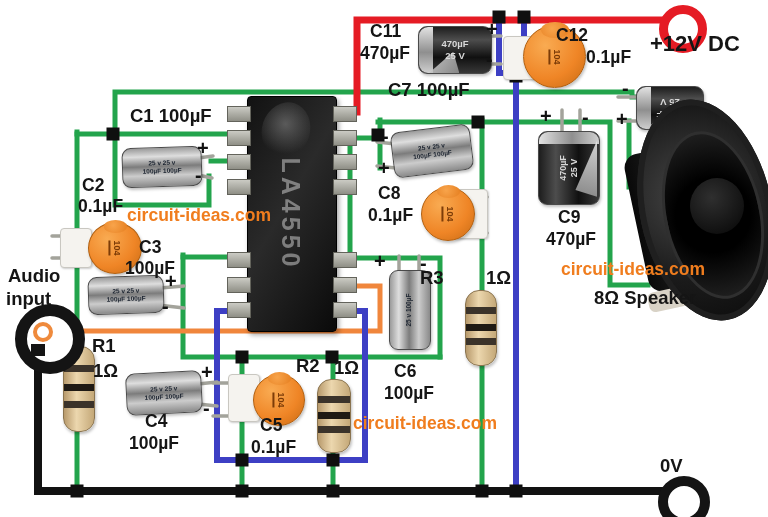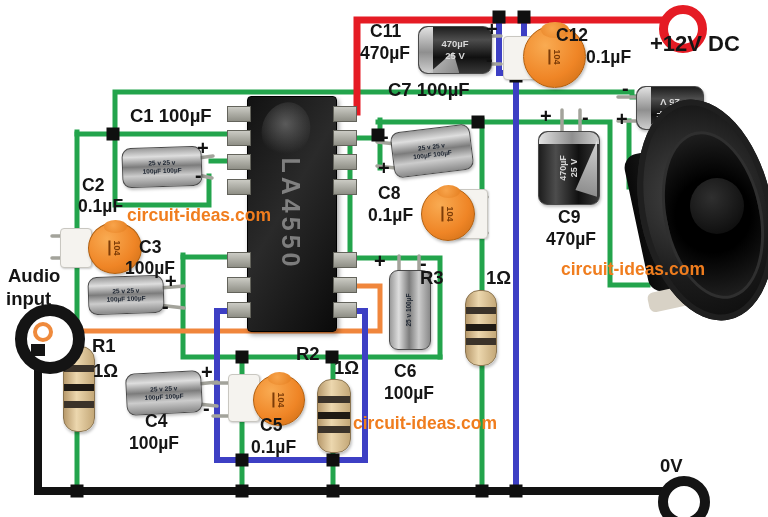--- a/index.html
+++ b/index.html
@@ -281,33 +281,34 @@
   <div class="lbl" style="left:139px;top:238px">C3</div>
   <div class="lbl" style="left:125px;top:259px">100µF</div>
   <div class="lbl big" style="left:8px;top:266px">Audio</div>
   <div class="lbl big" style="left:6px;top:289px">input</div>
   <div class="lbl big" style="left:92px;top:336px">R1</div>
   <div class="lbl big" style="left:93px;top:361px">1Ω</div>
   <div class="lbl" style="left:145px;top:412px">C4</div>
   <div class="lbl" style="left:129px;top:434px">100µF</div>
   <div class="lbl" style="left:260px;top:416px">C5</div>
   <div class="lbl" style="left:251px;top:438px">0.1µF</div>
-  <div class="lbl big" style="left:296px;top:344px">R2</div>
+  <div class="lbl big" style="left:296px;top:356px">R2</div>
   <div class="lbl big" style="left:334px;top:358px">1Ω</div>
   <div class="lbl" style="left:394px;top:362px">C6</div>
   <div class="lbl" style="left:384px;top:384px">100µF</div>
   <div class="lbl wm" style="left:353px;top:414px">circuit-ideas.com</div>
   <div class="lbl big" style="left:420px;top:268px">R3</div>
   <div class="lbl big" style="left:486px;top:268px">1Ω</div>
   <div class="lbl big" style="left:388px;top:80px">C7 100µF</div>
   <div class="lbl" style="left:378px;top:184px">C8</div>
   <div class="lbl" style="left:368px;top:206px">0.1µF</div>
   <div class="lbl" style="left:558px;top:208px">C9</div>
   <div class="lbl" style="left:546px;top:230px">470µF</div>
   <div class="lbl" style="left:370px;top:22px">C11</div>
   <div class="lbl" style="left:360px;top:44px">470µF</div>
   <div class="lbl" style="left:556px;top:26px">C12</div>
   <div class="lbl" style="left:586px;top:48px">0.1µF</div>
   <div class="lbl" style="left:650px;top:32px;font-size:22px">+12V DC</div>
   <div class="lbl wm" style="left:561px;top:260px">circuit-ideas.com</div>
+  <div class="lbl big" style="left:594px;top:288px">8Ω Speaker</div>
   <div class="lbl big" style="left:660px;top:456px">0V</div>
 
 </div>
 
 </body></html>

